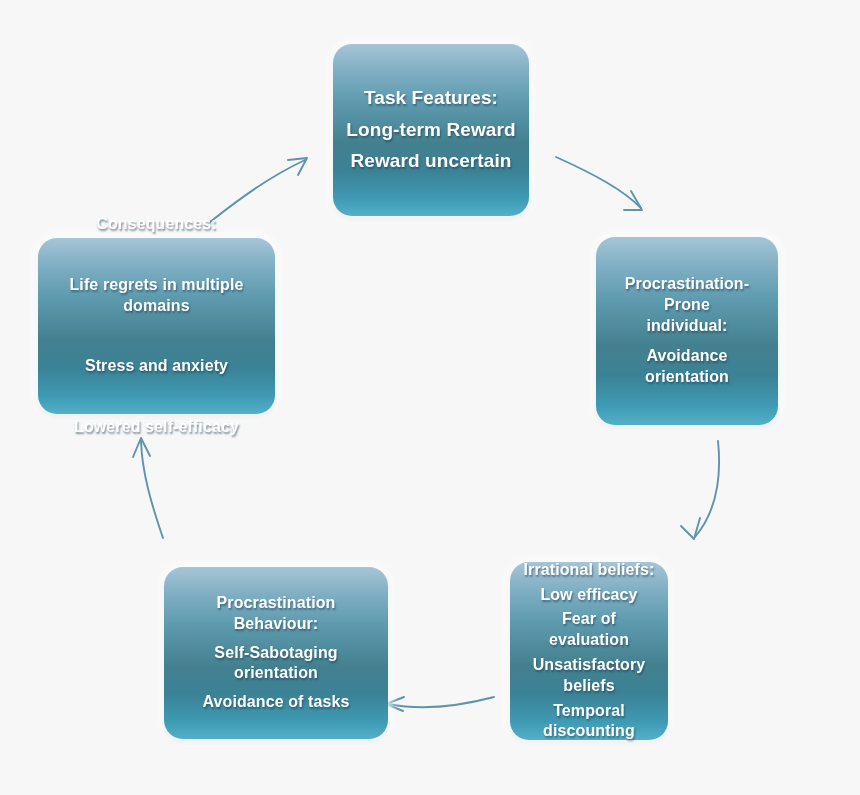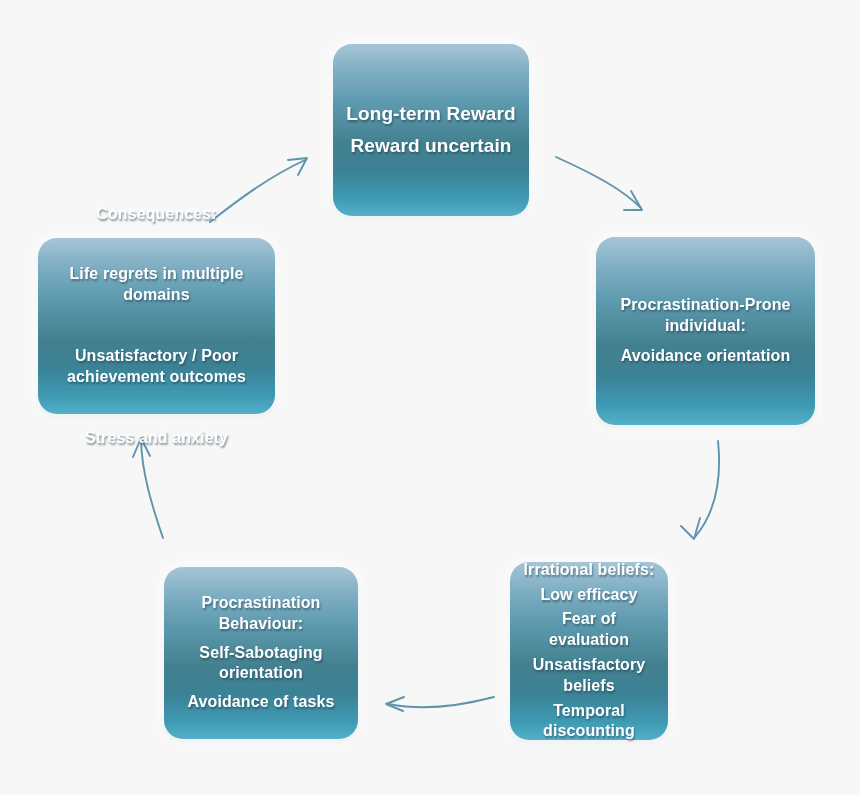--- a/index.html
+++ b/index.html
@@ -56,31 +56,31 @@
     white-space: pre-line;
   }
 
   
   #node-task-features {
     left: 333px; top: 44px; width: 196px; height: 172px;
   }
   #node-task-features .node-line { font-size: 19px; margin: 3.5px 0; }
 
   #node-prone-individual {
-    left: 596px; top: 237px; width: 219px; height: 188px;
+    left: 596px; top: 237px; width: 182px; height: 188px;
   }
   #node-prone-individual .node-line { font-size: 16px; margin: 5px 0; }
 
   #node-irrational-beliefs {
     left: 510px; top: 562px; width: 158px; height: 178px;
   }
   #node-irrational-beliefs .node-line { font-size: 16px; margin: 2px 0; }
 
   #node-procrastination-behaviour {
-    left: 164px; top: 567px; width: 194px; height: 172px;
+    left: 164px; top: 567px; width: 224px; height: 172px;
   }
   #node-procrastination-behaviour .node-line { font-size: 16px; margin: 4px 0; }
 
   #node-consequences {
     left: 38px; top: 238px; width: 237px; height: 176px;
   }
   #node-consequences .node-line { font-size: 16px; margin: 20px 0; }
 </style>
 </head>
 <body>
@@ -112,20 +112,21 @@
 
       <g>
         <path d="M 210,222 C 243,196 271,176 305,160"></path>
         <path d="M 288,160 L 307,158 L 298,175" stroke-width="1.9"></path>
       </g>
 
     </g>
   </svg>
 
   <div class="node" id="node-task-features">
+    <div class="node-line">Task Features:</div>
     <div class="node-line">Long-term Reward</div>
     <div class="node-line">Reward uncertain</div>
   </div>
 
   <div class="node" id="node-prone-individual">
     <div class="node-line">Procrastination-Prone
 individual:</div>
     <div class="node-line">Avoidance orientation</div>
   </div>
 
@@ -142,18 +143,17 @@
 Behaviour:</div>
     <div class="node-line">Self-Sabotaging
 orientation</div>
     <div class="node-line">Avoidance of tasks</div>
   </div>
 
   <div class="node" id="node-consequences">
     <div class="node-line">Consequences:</div>
     <div class="node-line">Life regrets in multiple
 domains</div>
-    <div class="node-line">Unsatisfactory / Poor
-achievement outcomes</div>
     <div class="node-line">Stress and anxiety</div>
+    <div class="node-line">Lowered self-efficacy</div>
   </div>
 
 </div>
 
 </body></html>

